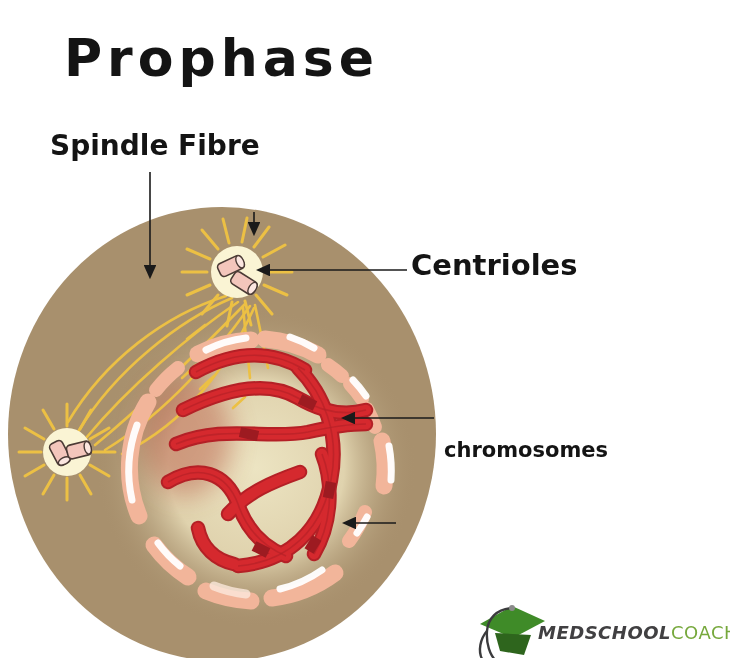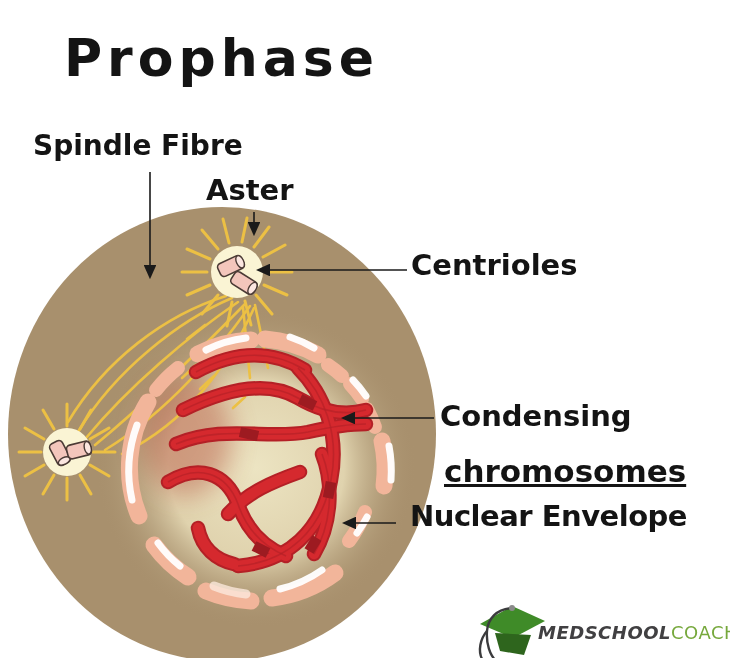--- a/index.html
+++ b/index.html
@@ -11,25 +11,25 @@
     --arrow-black:#1a1a1a; --text-black:#141414;
     --logo-green-top:#3f8b28; --logo-green-dark:#2e651d; --logo-gray:#3b3b3d;
     --logo-text-dark:#414042; --logo-text-green:#76a83c;
   }
   html,body{margin:0;padding:0;}
   .stage{position:relative;width:730px;height:658px;background:var(--background);
     overflow:hidden;font-family:"DejaVu Sans",sans-serif;color:var(--text-black);margin-top:20px;}
   .stage svg.main{position:absolute;left:0;top:0;}
   .label{position:absolute;font-weight:700;white-space:nowrap;line-height:1;}
   .title{left:64px;top:12px;font-size:52px;letter-spacing:5px;}
-  .lbl-spindle{left:33px;top:112px;font-size:28px;letter-spacing:0px;text-align:center;}
+  .lbl-spindle{left:50px;top:112px;font-size:28px;letter-spacing:0px;text-align:center;}
   .lbl-aster{left:206px;top:156px;font-size:29px;}
   .lbl-centrioles{left:411px;top:231px;font-size:29px;text-align:center;}
   .lbl-cond1{left:440px;top:382px;font-size:29px;}
-  .lbl-cond2{left:444px;top:436px;font-size:31px;text-decoration:underline;}
+  .lbl-cond2{left:444px;top:420px;font-size:21px;}
   .lbl-envelope{left:410px;top:482px;font-size:29px;letter-spacing:-0.5px;}
   .logo-cap{position:absolute;left:466px;top:579px;}
   .logo-text{position:absolute;left:538px;top:602px;font-size:18px;white-space:nowrap;}
   .logo-text .bold{font-weight:700;color:var(--logo-text-dark);letter-spacing:0.5px;font-style:italic;}
   .logo-text .light{font-weight:400;color:var(--logo-text-green);letter-spacing:0.5px;}
   .ray{stroke:var(--spindle-yellow);stroke-width:3;stroke-linecap:round;}
   .fibre{stroke:var(--spindle-yellow);stroke-width:2.6;stroke-linecap:round;fill:none;}
   .env{stroke:var(--envelope-salmon);stroke-width:17;stroke-linecap:round;fill:none;}
   .env-thin{stroke:var(--envelope-salmon);stroke-width:14;stroke-linecap:round;fill:none;}
   .env-hl{stroke:var(--envelope-white);stroke-width:7;stroke-linecap:round;fill:none;opacity:.95;}
@@ -207,25 +207,22 @@
       <path class="arrow" marker-end="url(#ah)" d="M150,152 L150,256"></path>
       <path class="arrow" marker-end="url(#ah)" d="M254,192 L254,213"></path>
       <path class="arrow" marker-end="url(#ah)" d="M407,250 L259,250"></path>
       <path class="arrow" marker-end="url(#ah)" d="M434,398 L344,398"></path>
       <path class="arrow" marker-end="url(#ah)" d="M396,503 L345,503"></path>
     </g>
   </svg>
 
   <div class="label title">Prophase</div>
   <div class="label lbl-spindle">Spindle Fibre</div>
-  <div class="label lbl-aster">Aster</div>
   <div class="label lbl-centrioles">Centrioles</div>
-  <div class="label lbl-cond1">Condensing</div>
   <div class="label lbl-cond2">chromosomes</div>
-  <div class="label lbl-envelope">Nuclear Envelope</div>
 
   <div>
     <svg class="logo-cap" width="82" height="78" viewBox="0 0 82 78">
       <polygon points="14,25 46,7 79,22 47,39" style="fill:var(--logo-green-top)"></polygon>
       <polygon points="29,34 65,36 58,56 34,52" style="fill:var(--logo-green-dark)"></polygon>
       <path d="M46,9 C 30,10 22,20 21,32 C 20,45 24,56 30,62" style="stroke:var(--logo-gray)" stroke-width="2.4" fill="none"></path>
       <path d="M21,32 C 14,40 12,52 16,60" style="stroke:var(--logo-gray)" stroke-width="2.4" fill="none"></path>
       <circle cx="46" cy="9" r="3" style="fill:#8a8a8a"></circle>
       <circle cx="30" cy="64" r="3" style="fill:var(--logo-gray)"></circle>
       <circle cx="15" cy="62" r="3" style="fill:var(--logo-gray)"></circle>

